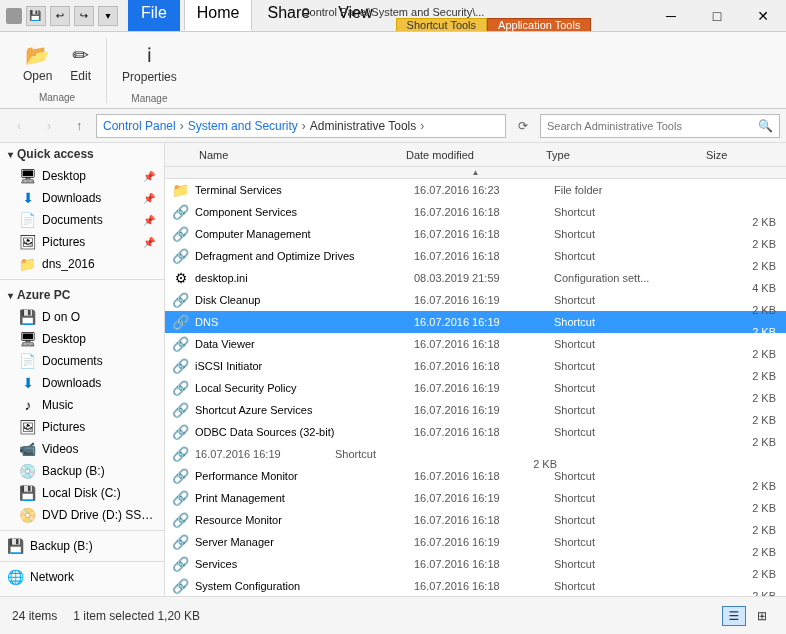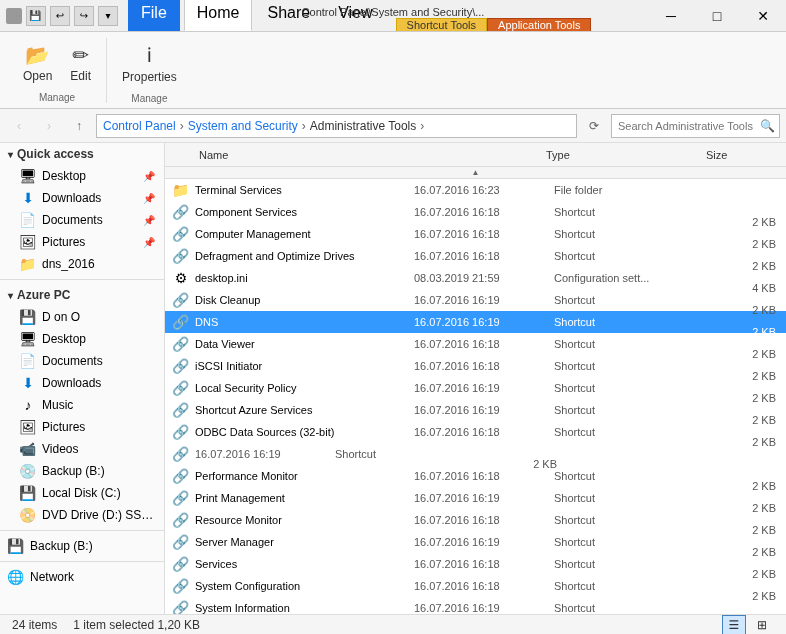--- a/index.html
+++ b/index.html
@@ -170,21 +170,21 @@
       display: flex;
       align-items: center;
       justify-content: center;
       cursor: pointer;
       border: 1px solid transparent;
       border-radius: 2px;
       font-size: 14px;
       color: #666;
     }
     .search-bar {
-      width: 169px;
+      width: 240px;
       height: 24px;
       border: 1px solid #bbb;
       display: flex;
       align-items: center;
       padding: 0 6px;
       background: white;
     }
     .search-input {
       border: none;
       outline: none;
@@ -275,21 +275,21 @@
     .file-row.selected .file-size { color: white; }
     .file-icon-cell { width: 28px; display: flex; align-items: center; justify-content: center; }
     .file-icon { width: 16px; height: 16px; display: flex; align-items: center; justify-content: center; font-size: 14px; }
     .file-name-cell { flex: 1; font-size: 11px; white-space: nowrap; overflow: hidden; text-overflow: ellipsis; padding-right: 4px; }
     .file-date { width: 140px; font-size: 11px; color: #555; flex-shrink: 0; }
     .file-type { width: 160px; font-size: 11px; color: #555; flex-shrink: 0; }
     .file-size { width: 70px; font-size: 11px; color: #555; text-align: right; padding-right: 8px; flex-shrink: 0; margin-top: 19px; }
 
     
     .status-bar {
-      height: 20px;
+      height: 38px;
       background: #f5f5f5;
       border-top: 1px solid #ddd;
       display: flex;
       align-items: center;
       padding: 0 12px;
       font-size: 11px;
       color: #333;
       gap: 16px;
     }
     .status-bar-right {
@@ -502,20 +502,21 @@
       <div class="sidebar-item-icon">🌐</div>
       <span class="sidebar-item-label">Network</span>
     </div>
   </div>
 
   <div class="file-list-container">
 
     <div class="file-list-header">
       <div style="width:28px;"></div>
       <div class="file-list-header-cell" style="flex:1;">Name</div>
+      <div class="file-list-header-cell" style="width:140px;">Date modified</div>
       <div class="file-list-header-cell" style="width:160px;">Type</div>
       <div class="file-list-header-cell" style="width:70px;">Size</div>
     </div>
 
     <div class="scroll-up-indicator">▲</div>
 
     <div class="file-list-scroll" id="file-list-scroll">
     <div class="file-row">
       <div class="file-icon-cell">
         <div class="file-icon">📁</div>

